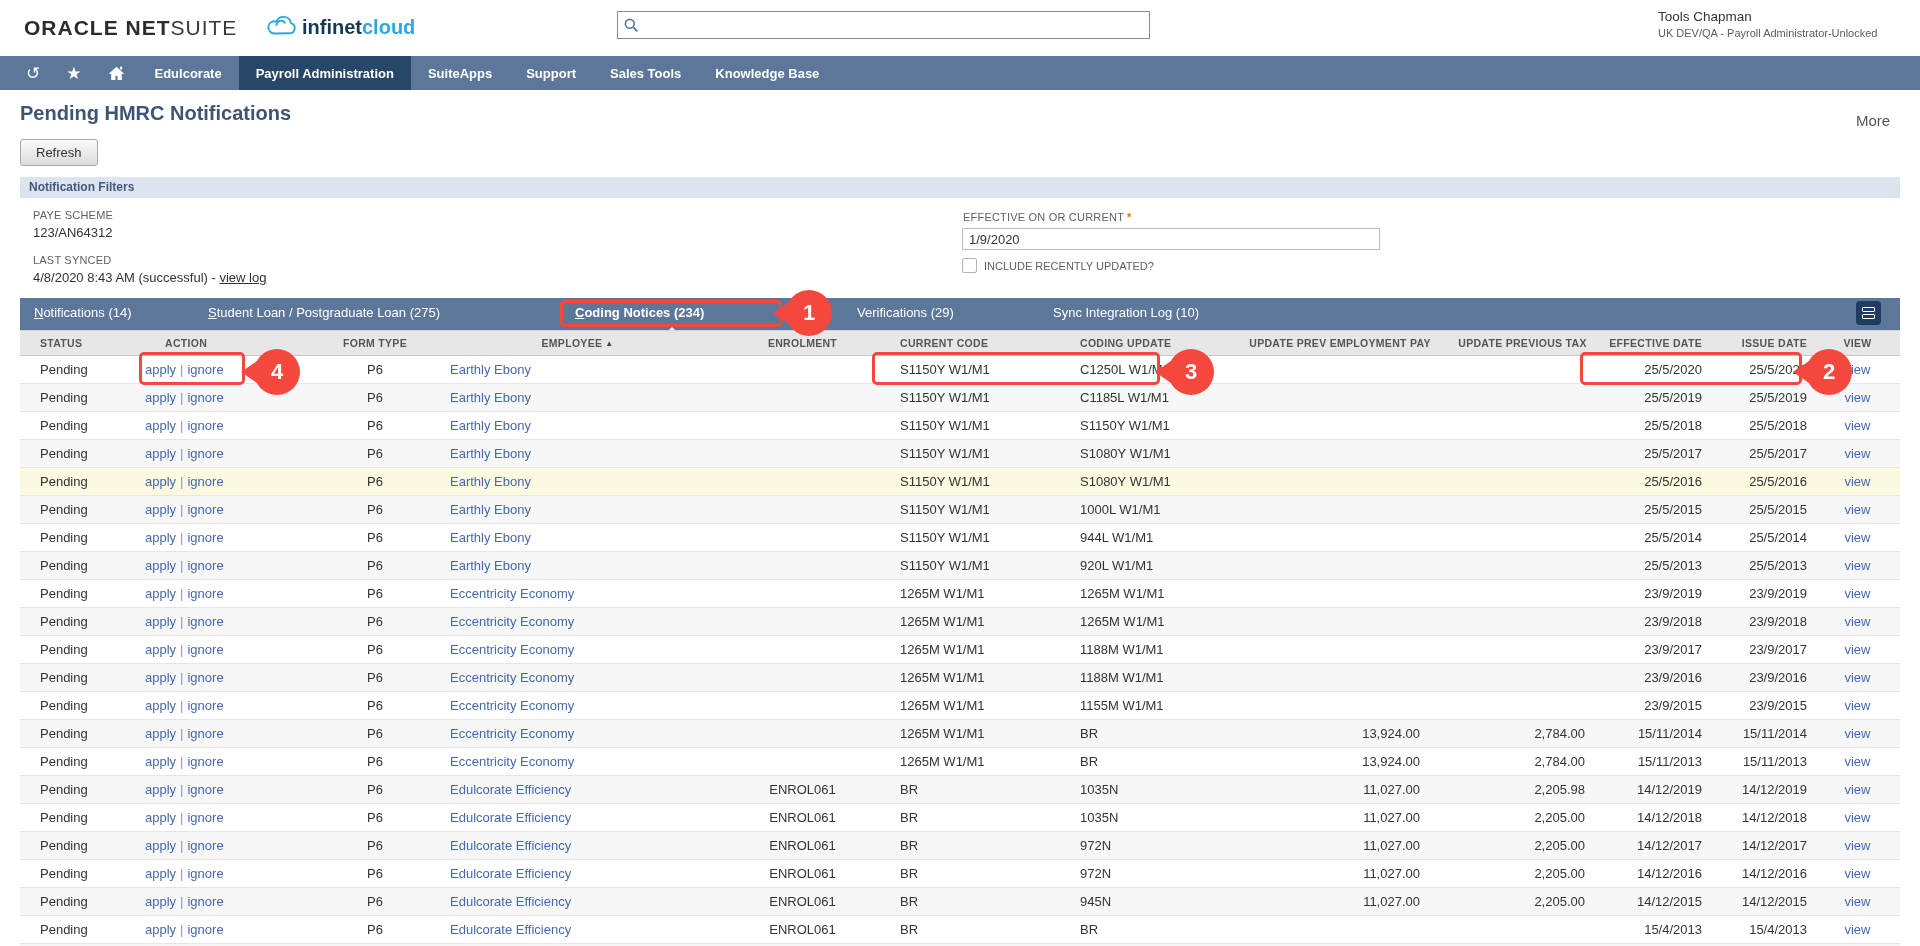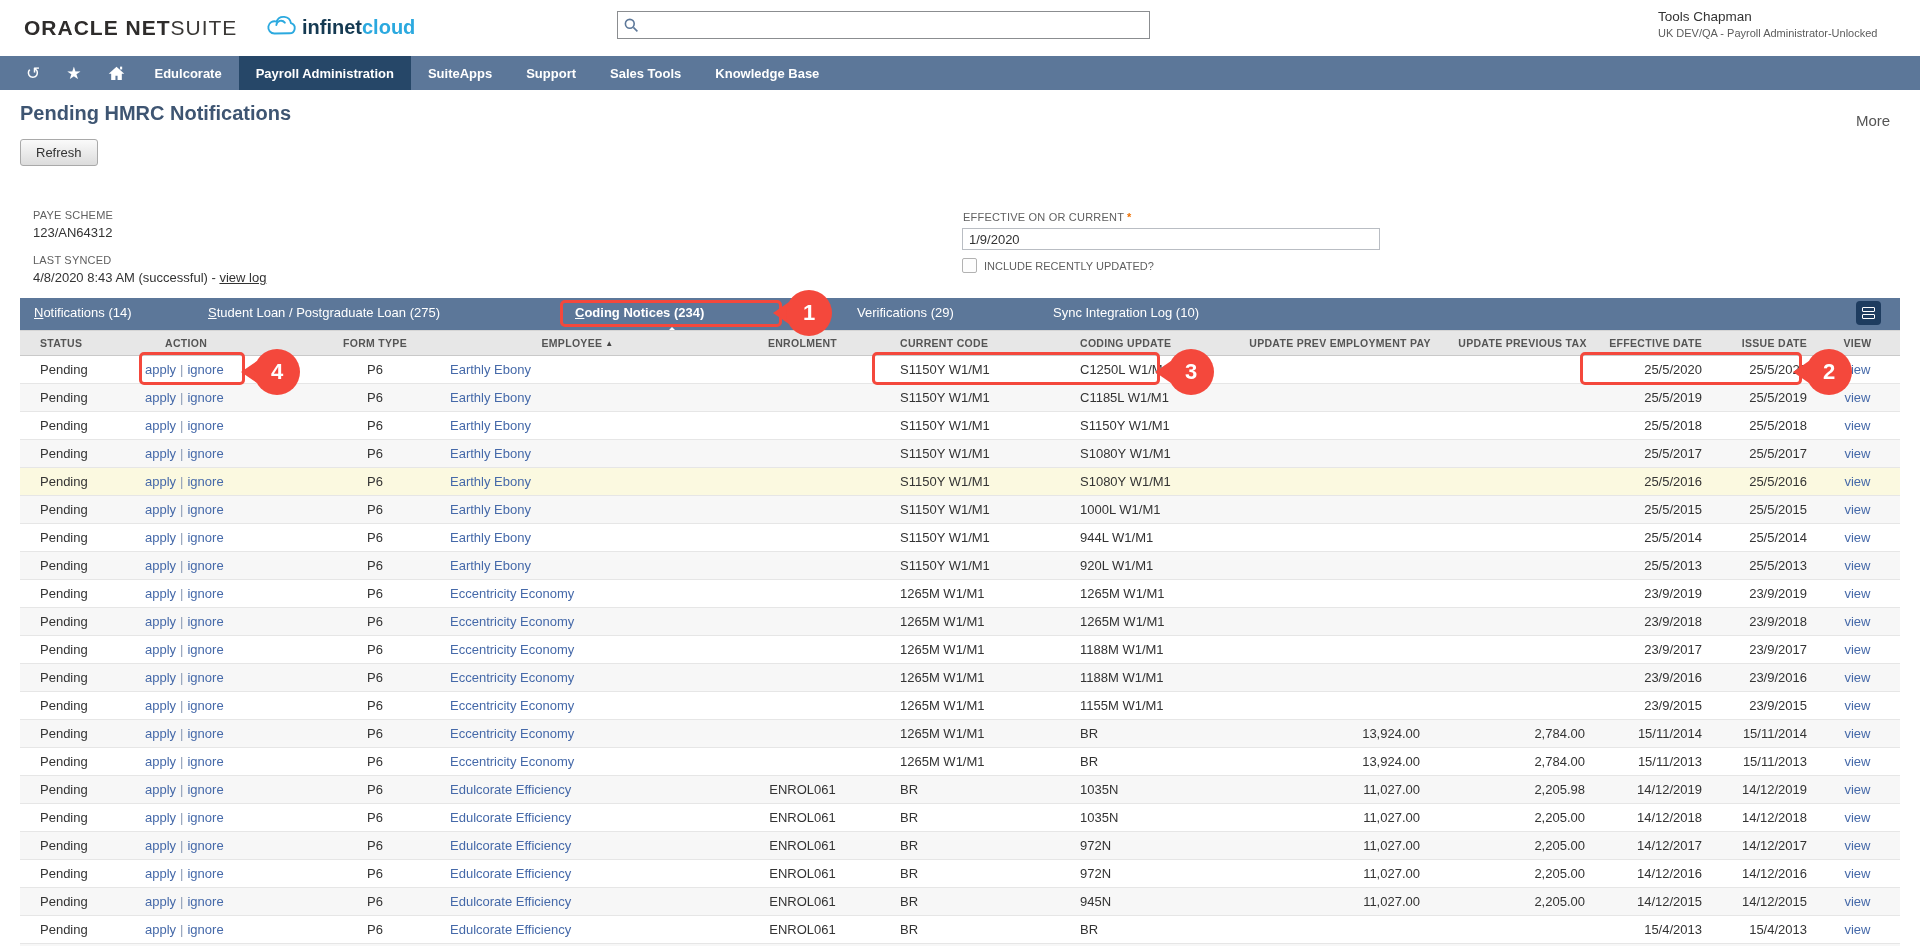--- a/index.html
+++ b/index.html
@@ -132,20 +132,21 @@
         <div class="nav-item">Support</div>
         <div class="nav-item">Sales Tools</div>
         <div class="nav-item">Knowledge Base</div>
       </div>
   </div>
 
   <div class="page-title">Pending HMRC Notifications</div>
   <div class="more-link">More</div>
   <button class="refresh-btn">Refresh</button>
 
+  <div class="filters-band">Notification Filters</div>
   <div class="flabel" style="left:33px; top:209px;">PAYE SCHEME</div>
   <div class="fvalue" style="left:33px; top:225px;">123/AN64312</div>
   <div class="flabel" style="left:33px; top:254px;">LAST SYNCED</div>
   <div class="fvalue" style="left:33px; top:270px;">
     <span>4/8/2020 8:43 AM (successful) - </span><span class="viewlog">view log</span>
   </div>
   <div class="flabel" style="left:963px; top:211px;">
     <span>EFFECTIVE ON OR CURRENT</span><span class="req">*</span>
   </div>
   <input class="eff-input" value="1/9/2020" style="">

